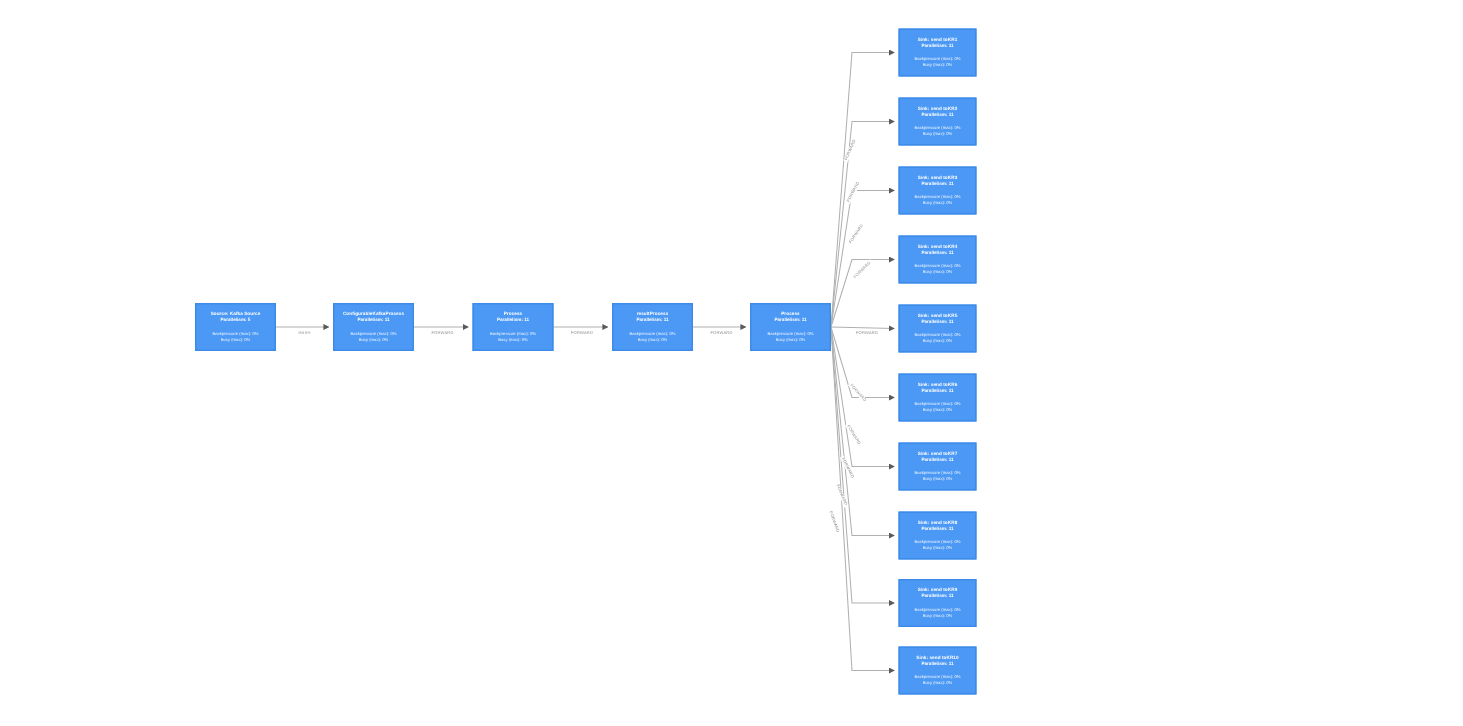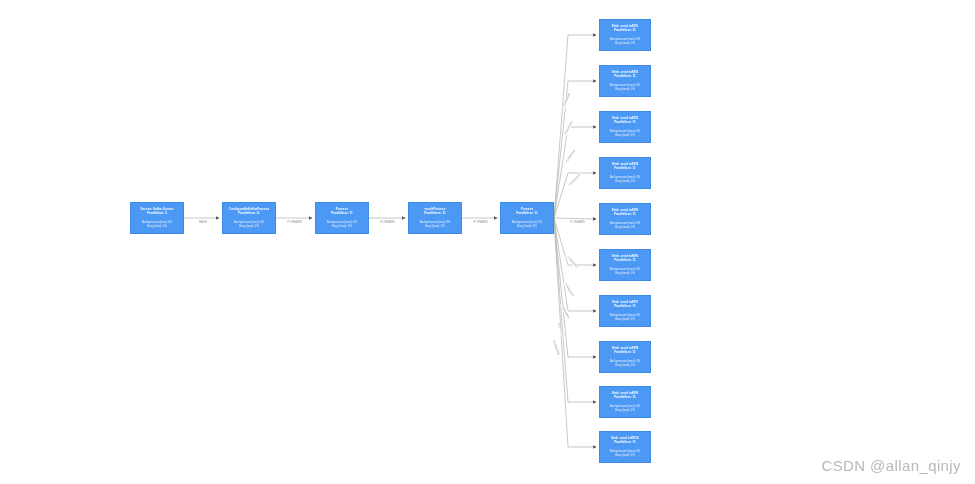--- a/index.html
+++ b/index.html
@@ -230,14 +230,13 @@
       <div class="edge-label" style="left: 571px; top: 156px; transform: translate(-50%, -50%) rotate(-56deg);">FORWARD</div>
       <div class="edge-label" style="left: 575px; top: 180px; transform: translate(-50%, -50%) rotate(-45deg);">FORWARD</div>
       <div class="edge-label" style="left: 578px; top: 222px; transform: translate(-50%, -50%) rotate(0deg);">FORWARD</div>
       <div class="edge-label" style="left: 572px; top: 262px; transform: translate(-50%, -50%) rotate(48deg);">FORWARD</div>
       <div class="edge-label" style="left: 569px; top: 290px; transform: translate(-50%, -50%) rotate(58deg);">FORWARD</div>
       <div class="edge-label" style="left: 565px; top: 312px; transform: translate(-50%, -50%) rotate(63deg);">FORWARD</div>
       <div class="edge-label" style="left: 561px; top: 330px; transform: translate(-50%, -50%) rotate(67deg);">FORWARD</div>
       <div class="edge-label" style="left: 556px; top: 348px; transform: translate(-50%, -50%) rotate(70deg);">FORWARD</div>
     </div>
 
-  <div id="watermark">CSDN @allan_qinjy</div>
 </div>
 
 </body></html>

